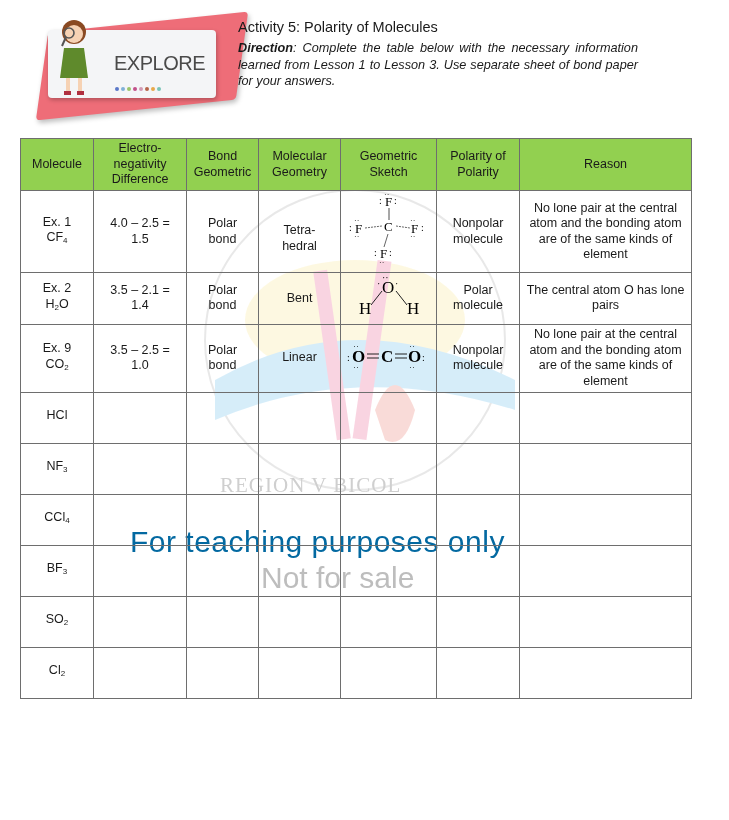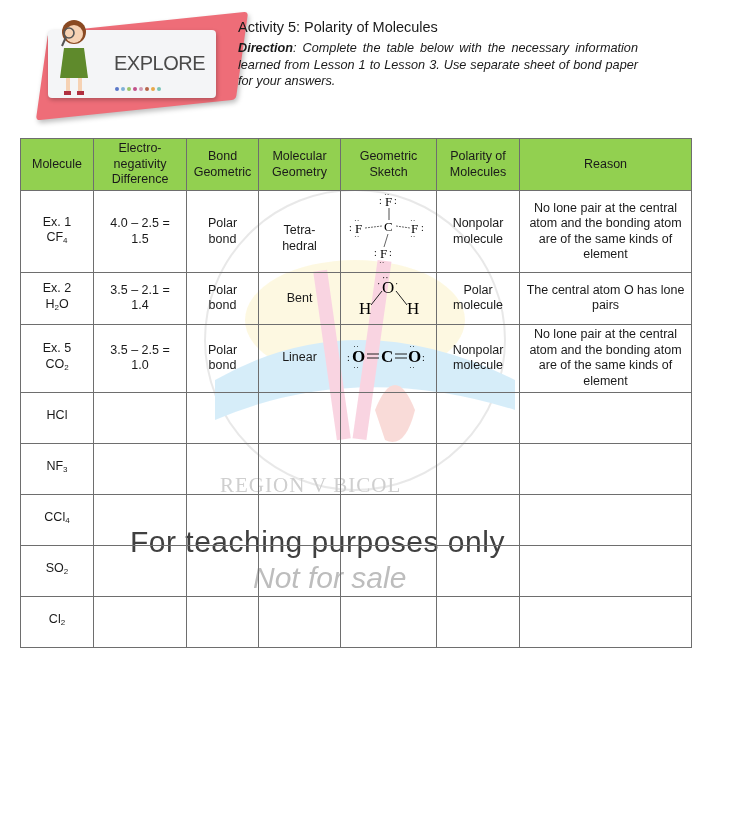--- a/index.html
+++ b/index.html
@@ -30,22 +30,22 @@
   .direction {
     position: absolute; left: 238px; top: 40px; width: 400px; font-size: 12.7px; line-height: 16.5px;
     text-align: justify;
     font-style: italic;
   }
   .direction b { font-weight: bold; }
   
   .wm { position: absolute; pointer-events: none; z-index: 0; }
   .wm-emblem { left: 175px; top: 180px; width: 360px; height: 320px; opacity: 0.22; }
   .wm-region { left: 220px; top: 473px; font-family: "Liberation Serif", serif; font-size: 21px; color: #cfcfcf; letter-spacing: 1px; }
-  .wm-teach { left: 130px; top: 525px; font-size: 30px; color: #404040; letter-spacing: 0.5px; }
-  .wm-sale { left: 253px; top: 561px; font-size: 30px; color: #bdbdbd; font-style: italic; }
+  .wm-teach { left: 130px; top: 525px; font-size: 30px; color: #0369a1; letter-spacing: 0.5px; }
+  .wm-sale { left: 261px; top: 561px; font-size: 30px; color: #bdbdbd; }
   
   table.grid {
     position: absolute; left: 20px; top: 138px; border-collapse: collapse; z-index: 1;
     font-size: 12.5px; text-align: center;
   }
   table.grid th, table.grid td { border: 1.3px solid #6e6e6e; padding: 0 2px; line-height: 15.5px; vertical-align: middle; }
   table.grid th { background: #92d050; font-weight: normal; height: 51px; color: #1a1a1a; }
   table.grid td { background: transparent; }
   .mol sub { font-size: 8px; vertical-align: -2px; }
   .sketch { font-family: "Liberation Serif", serif; }
@@ -105,21 +105,21 @@
       <col style="width:83px">
       <col style="width:172px">
   </colgroup>
   <thead>
     <tr>
       <th><span>Molecule</span></th>
       <th><span>Electro-</span><br><span>negativity</span><br><span>Difference</span></th>
       <th><span>Bond</span><br><span>Geometric</span></th>
       <th><span>Molecular</span><br><span>Geometry</span></th>
       <th><span>Geometric</span><br><span>Sketch</span></th>
-      <th><span>Polarity of</span><br><span>Molecules</span></th>
+      <th><span>Polarity of</span><br><span>Polarity</span></th>
       <th><span>Reason</span></th>
     </tr>
   </thead>
   <tbody>
 
     <tr style="height:82px">
       <td class="mol"><span>Ex. 1</span><br><span>CF</span><sub>4</sub></td>
       <td><span>4.0 – 2.5 =</span><br><span>1.5</span></td>
       <td><span>Polar</span><br><span>bond</span></td>
       <td style="padding-top:14px"><span>Tetra-</span><br><span>hedral</span></td>
@@ -167,21 +167,21 @@
           <line x1="47" y1="18" x2="58" y2="32" stroke="#222" stroke-width="1"></line>
           <text x="10" y="41">H</text>
             <text x="58" y="41">H</text>
         </svg>
       </td>
       <td><span>Polar</span><br><span>molecule</span></td>
       <td><span>The central atom O has lone pairs</span></td>
     </tr>
 
     <tr style="height:68px">
-      <td class="mol"><span>Ex. 5</span><br><span>CO</span><sub>2</sub></td>
+      <td class="mol"><span>Ex. 9</span><br><span>CO</span><sub>2</sub></td>
       <td><span>3.5 – 2.5 =</span><br><span>1.0</span></td>
       <td><span>Polar</span><br><span>bond</span></td>
       <td><span>Linear</span></td>
       <td class="sketch">
         <svg width="90" height="30" viewBox="0 0 90 30" font-family="Liberation Serif, serif" font-size="17" font-weight="bold">
           <text x="3" y="20" font-size="10" font-weight="normal">:</text>
           <text x="8" y="21">O</text>
             <text x="9" y="8" font-size="9" font-weight="normal">··</text>
             <text x="9" y="29" font-size="9" font-weight="normal">··</text>
           <line x1="23" y1="13" x2="35" y2="13" stroke="#222" stroke-width="1"></line>
@@ -220,20 +220,29 @@
     <tr style="height:51px">
       <td class="mol"><span>CCl</span><sub>4</sub></td>
       <td></td>
         <td></td>
         <td></td>
         <td></td>
         <td></td>
         <td></td>
     </tr>
     <tr style="height:51px">
+      <td class="mol"><span>BF</span><sub>3</sub></td>
+      <td></td>
+        <td></td>
+        <td></td>
+        <td></td>
+        <td></td>
+        <td></td>
+    </tr>
+    <tr style="height:51px">
       <td class="mol"><span>SO</span><sub>2</sub></td>
       <td></td>
         <td></td>
         <td></td>
         <td></td>
         <td></td>
         <td></td>
     </tr>
     <tr style="height:51px">
       <td class="mol"><span>Cl</span><sub>2</sub></td>

